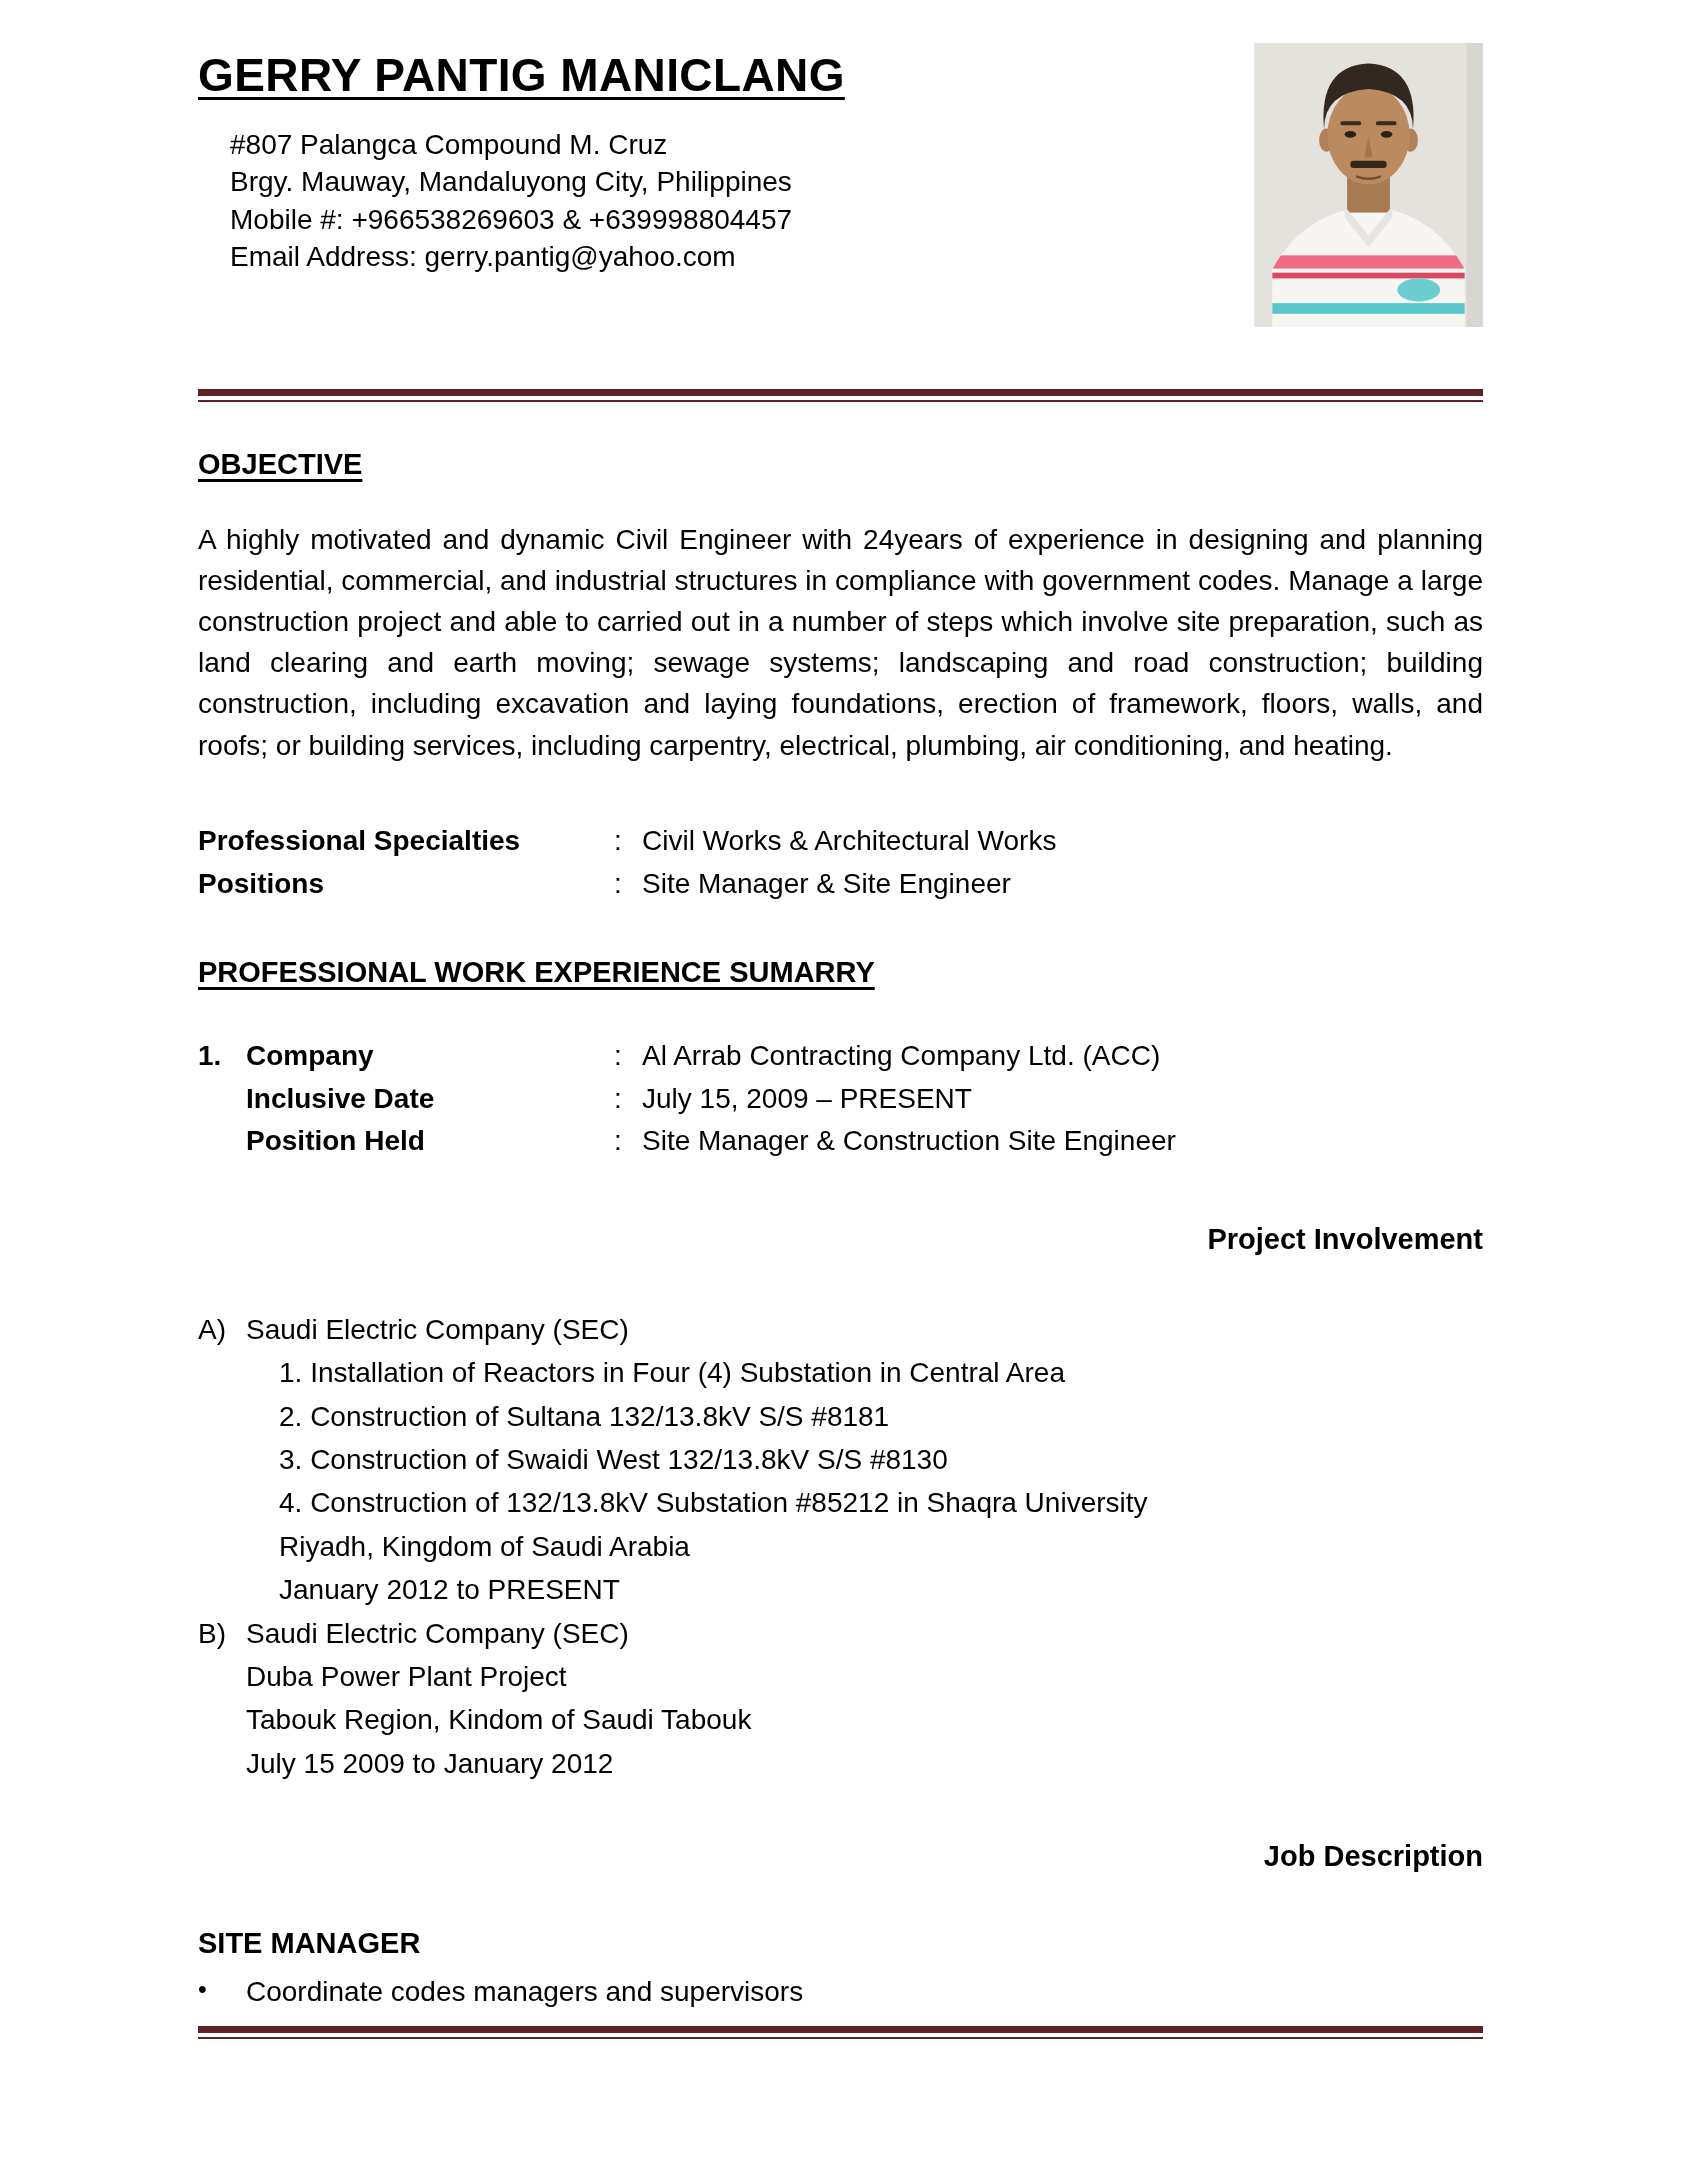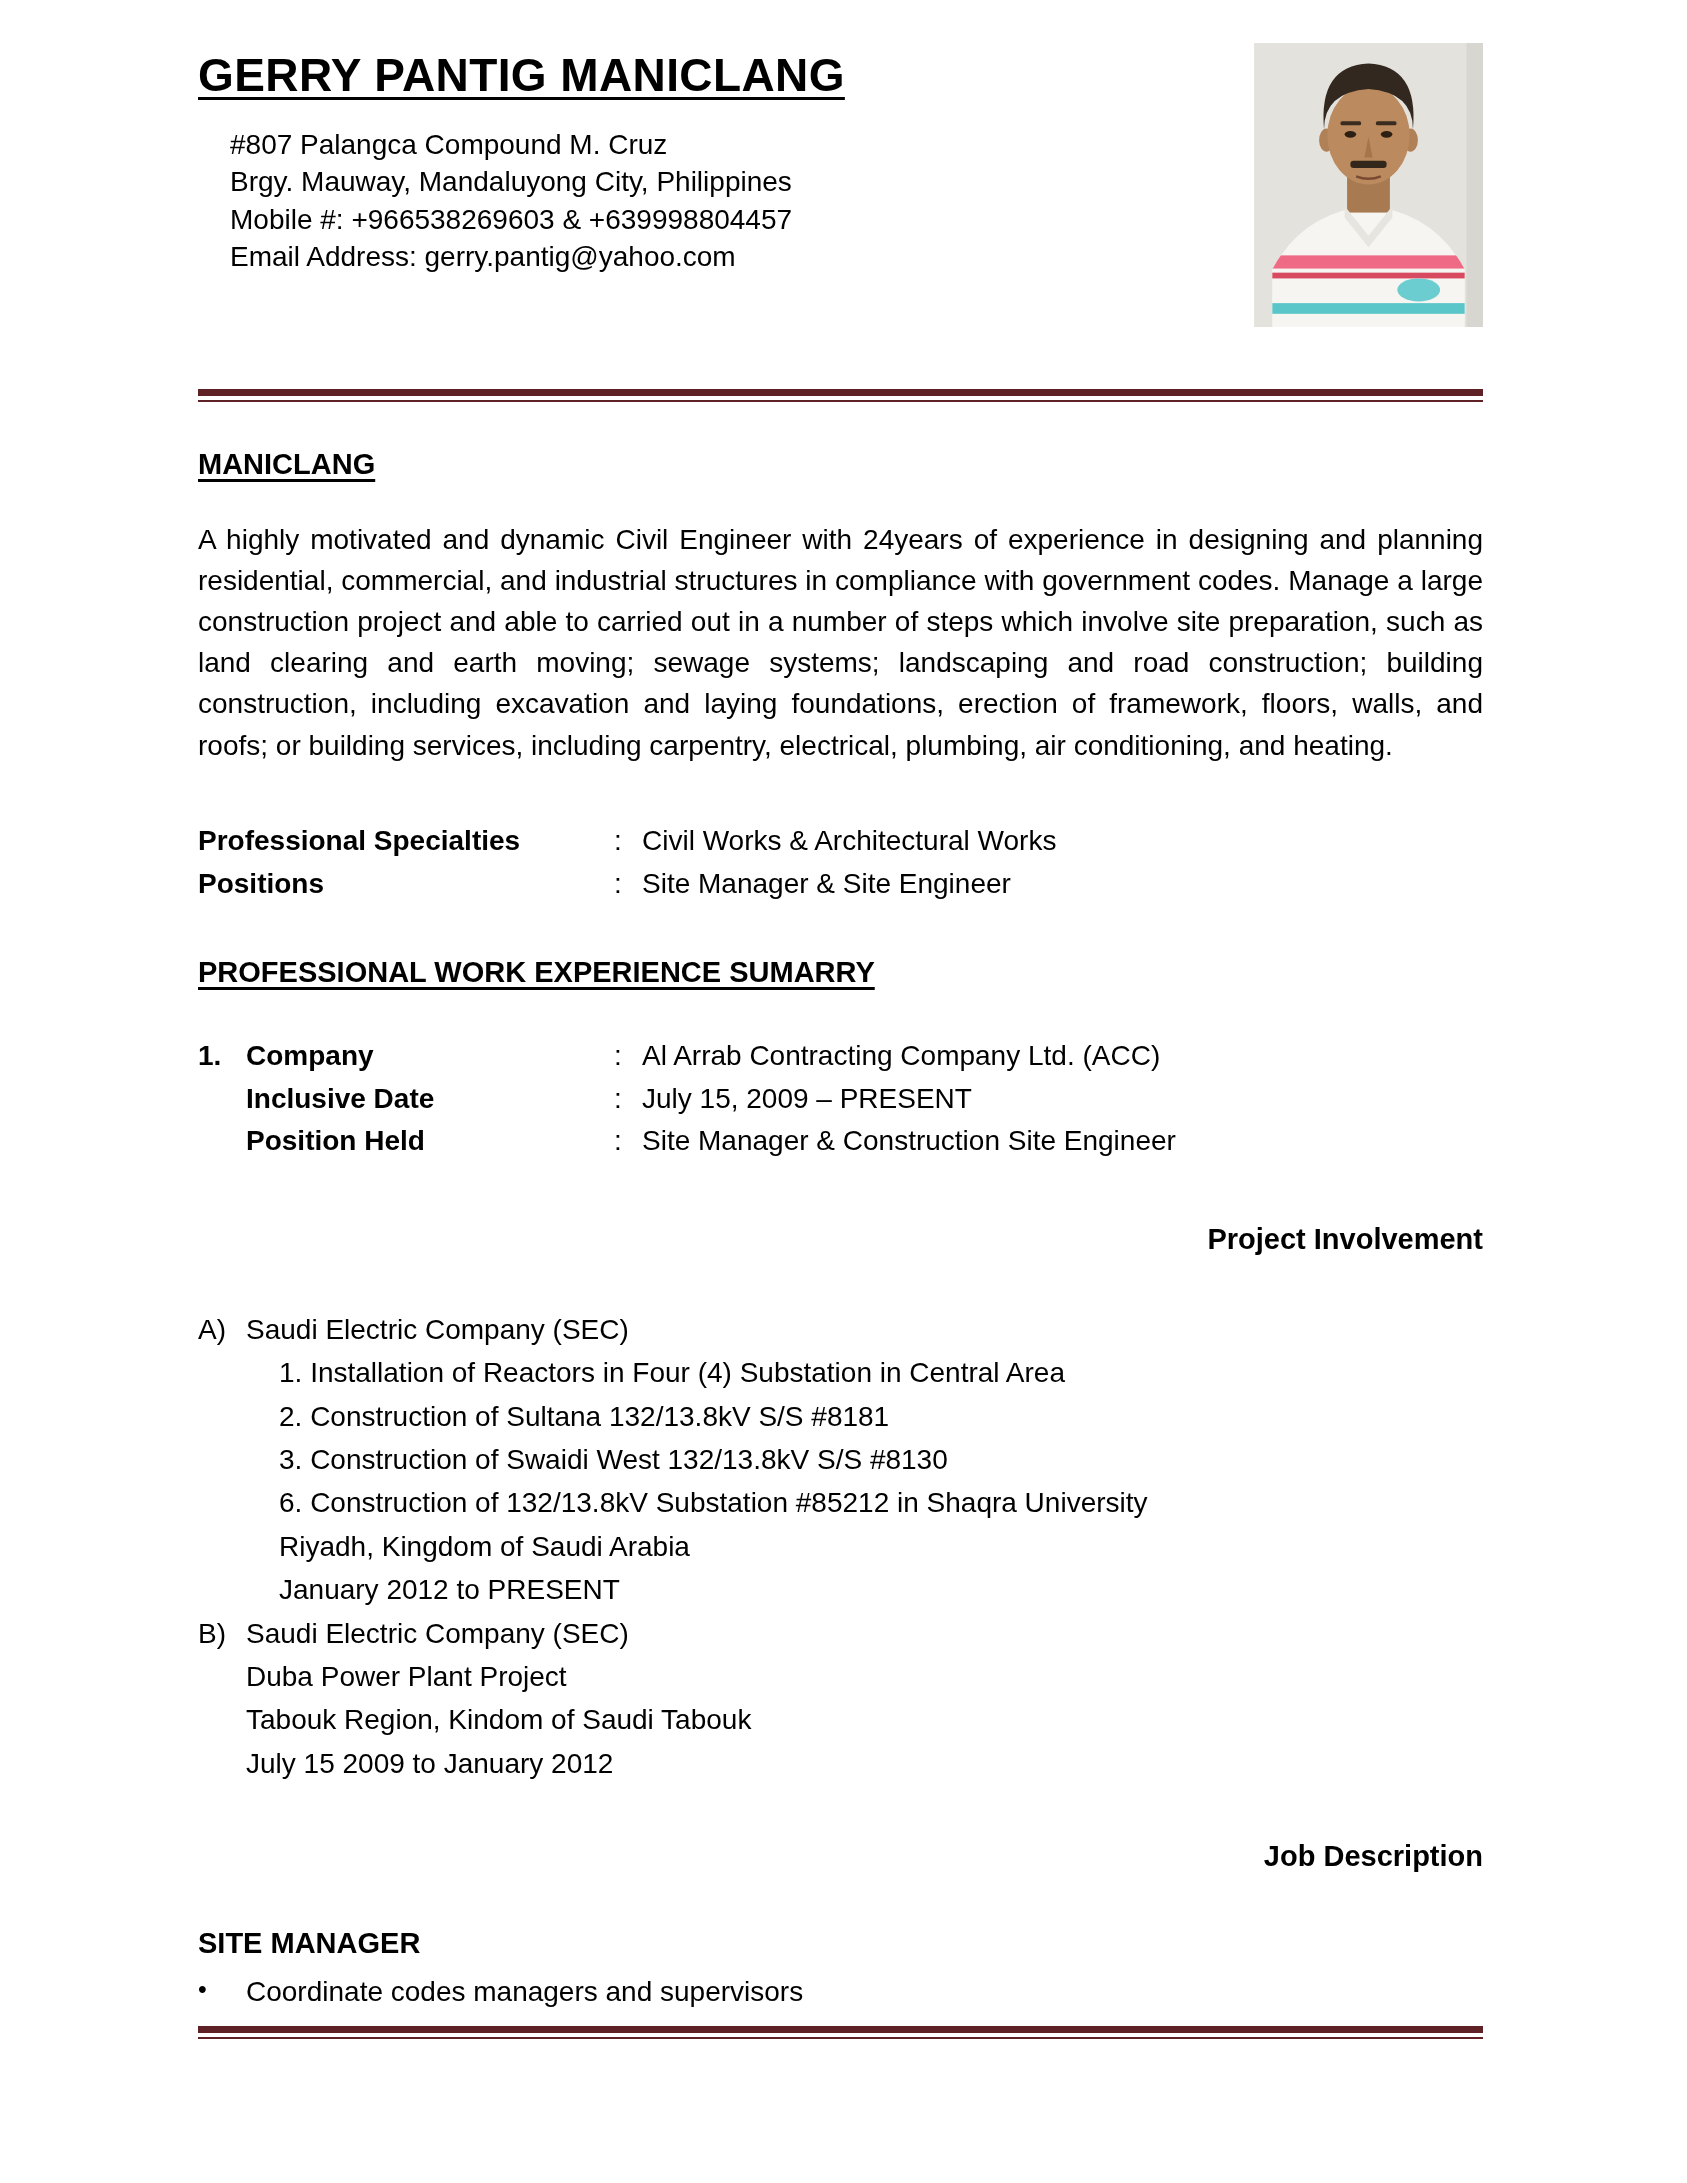--- a/index.html
+++ b/index.html
@@ -146,21 +146,21 @@
         <path d="M139,114 L134,139 L144,139 Z" fill="#a8754a"></path>
         <rect x="117" y="143" width="44" height="9" rx="4" fill="#33261a"></rect>
         <path d="M124,162 Q139,168 154,162" stroke="#7a4a33" stroke-width="3" fill="none"></path>
         <path d="M110,198 L139,234 L168,198 L168,212 L139,248 L110,212 Z" fill="#e7e5df"></path>
       </svg>
     </div>
   </header>
 
   <div class="double-rule top"></div>
 
-  <h2 class="section-heading objective-heading">MANICLANG</h2>
+  <h2 class="section-heading objective-heading">OBJECTIVE</h2>
   <p class="objective-body">A highly motivated and dynamic Civil Engineer with 24years of experience in designing and planning residential, commercial, and industrial structures in compliance with government codes. Manage a large construction project and able to carried out in a number of steps which involve site preparation, such as land clearing and earth moving; sewage systems; landscaping and road construction; building construction, including excavation and laying foundations, erection of framework, floors, walls, and roofs; or building services, including carpentry, electrical, plumbing, air conditioning, and heating.</p>
 
   <div class="kv-block">
     <div class="kv-row">
       <span class="kv-label">Professional Specialties</span>
       <span class="kv-colon">:</span>
       <span class="kv-value">Civil Works &amp; Architectural Works</span>
     </div>
     <div class="kv-row">
       <span class="kv-label">Positions</span>
@@ -194,21 +194,21 @@
 
   <h3 class="sub-heading project-heading">Project Involvement</h3>
 
   <div class="group group-a">
     <span class="group-marker">A)</span>
     <div class="group-content">
       <div class="group-title">Saudi Electric Company (SEC)</div>
       <div class="group-line indent">1. Installation of Reactors in Four (4) Substation in Central Area</div>
       <div class="group-line indent">2. Construction of Sultana 132/13.8kV S/S #8181</div>
       <div class="group-line indent">3. Construction of Swaidi West 132/13.8kV S/S #8130</div>
-      <div class="group-line indent">6. Construction of 132/13.8kV Substation #85212 in Shaqra University</div>
+      <div class="group-line indent">4. Construction of 132/13.8kV Substation #85212 in Shaqra University</div>
       <div class="group-line indent">Riyadh, Kingdom of Saudi Arabia</div>
       <div class="group-line indent">January 2012 to PRESENT</div>
     </div>
   </div>
 
   <div class="group group-b">
     <span class="group-marker">B)</span>
     <div class="group-content">
       <div class="group-title">Saudi Electric Company (SEC)</div>
       <div class="group-line">Duba Power Plant Project</div>

